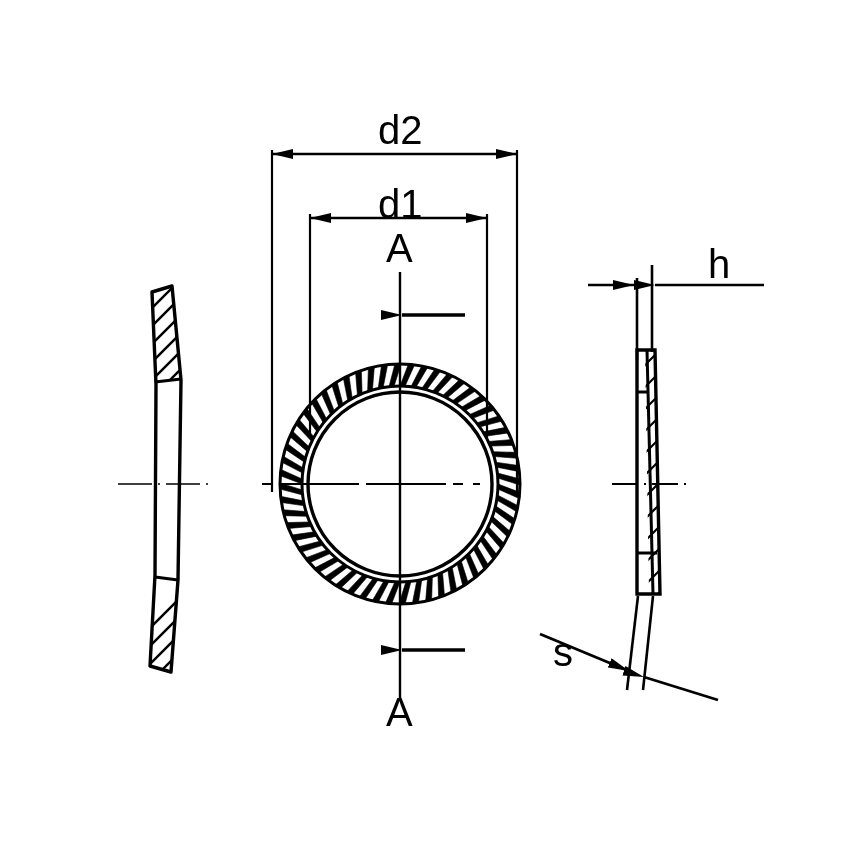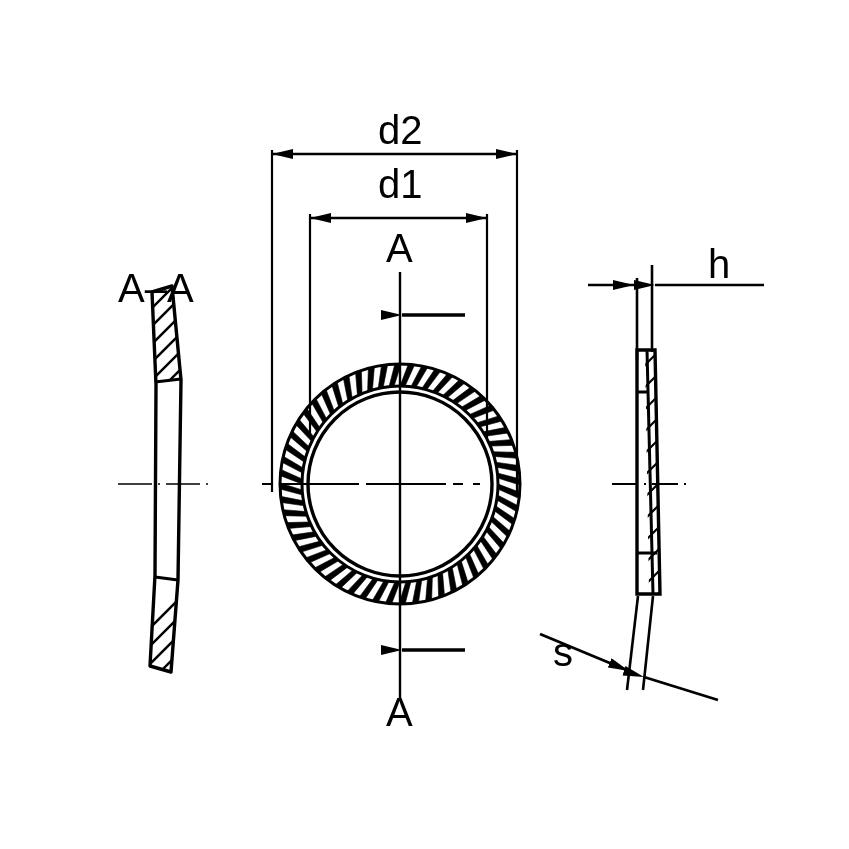--- a/index.html
+++ b/index.html
@@ -223,25 +223,24 @@
       <line x1="653" y1="596" x2="643" y2="690" stroke="#000" stroke-width="2.6"></line>
 
       <g>
         <line x1="540" y1="634" x2="629" y2="671" stroke="#000" stroke-width="2.8" marker-end="url(#arrHeadR)"></line>
         <line x1="718" y1="700" x2="644" y2="677" stroke="#000" stroke-width="2.8" marker-end="url(#arrHeadL)"></line>
       </g>
     </g>
 
   </svg>
 
-  <div class="lbl sec" style="left:118px; top:268px;">A–A</div>
 
   <div class="lbl big" style="left:378px; top:110px;">d2</div>
 
-  <div class="lbl big" style="left:378px; top:164px;">d1</div>
+  <div class="lbl big" style="left:378px; top:184px;">d1</div>
 
   <div class="lbl big" style="left:708px; top:244px;">h</div>
 
   <div class="lbl big" style="left:553px; top:632px;">s</div>
 
   <div class="lbl big" style="left:386px; top:228px;">A</div>
 
   <div class="lbl big" style="left:386px; top:692px;">A</div>
 
 </div>

